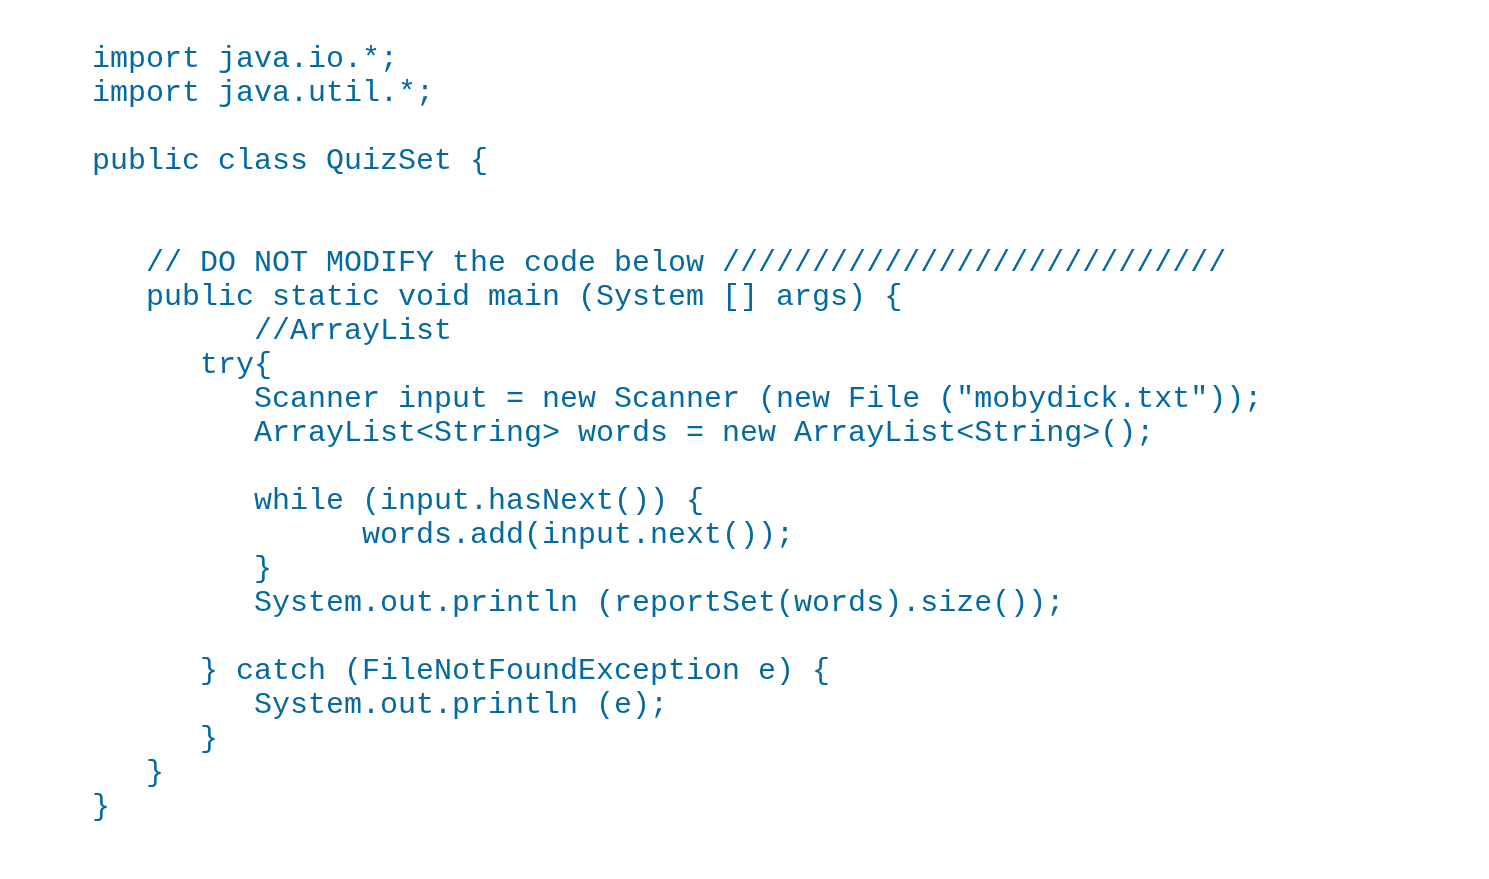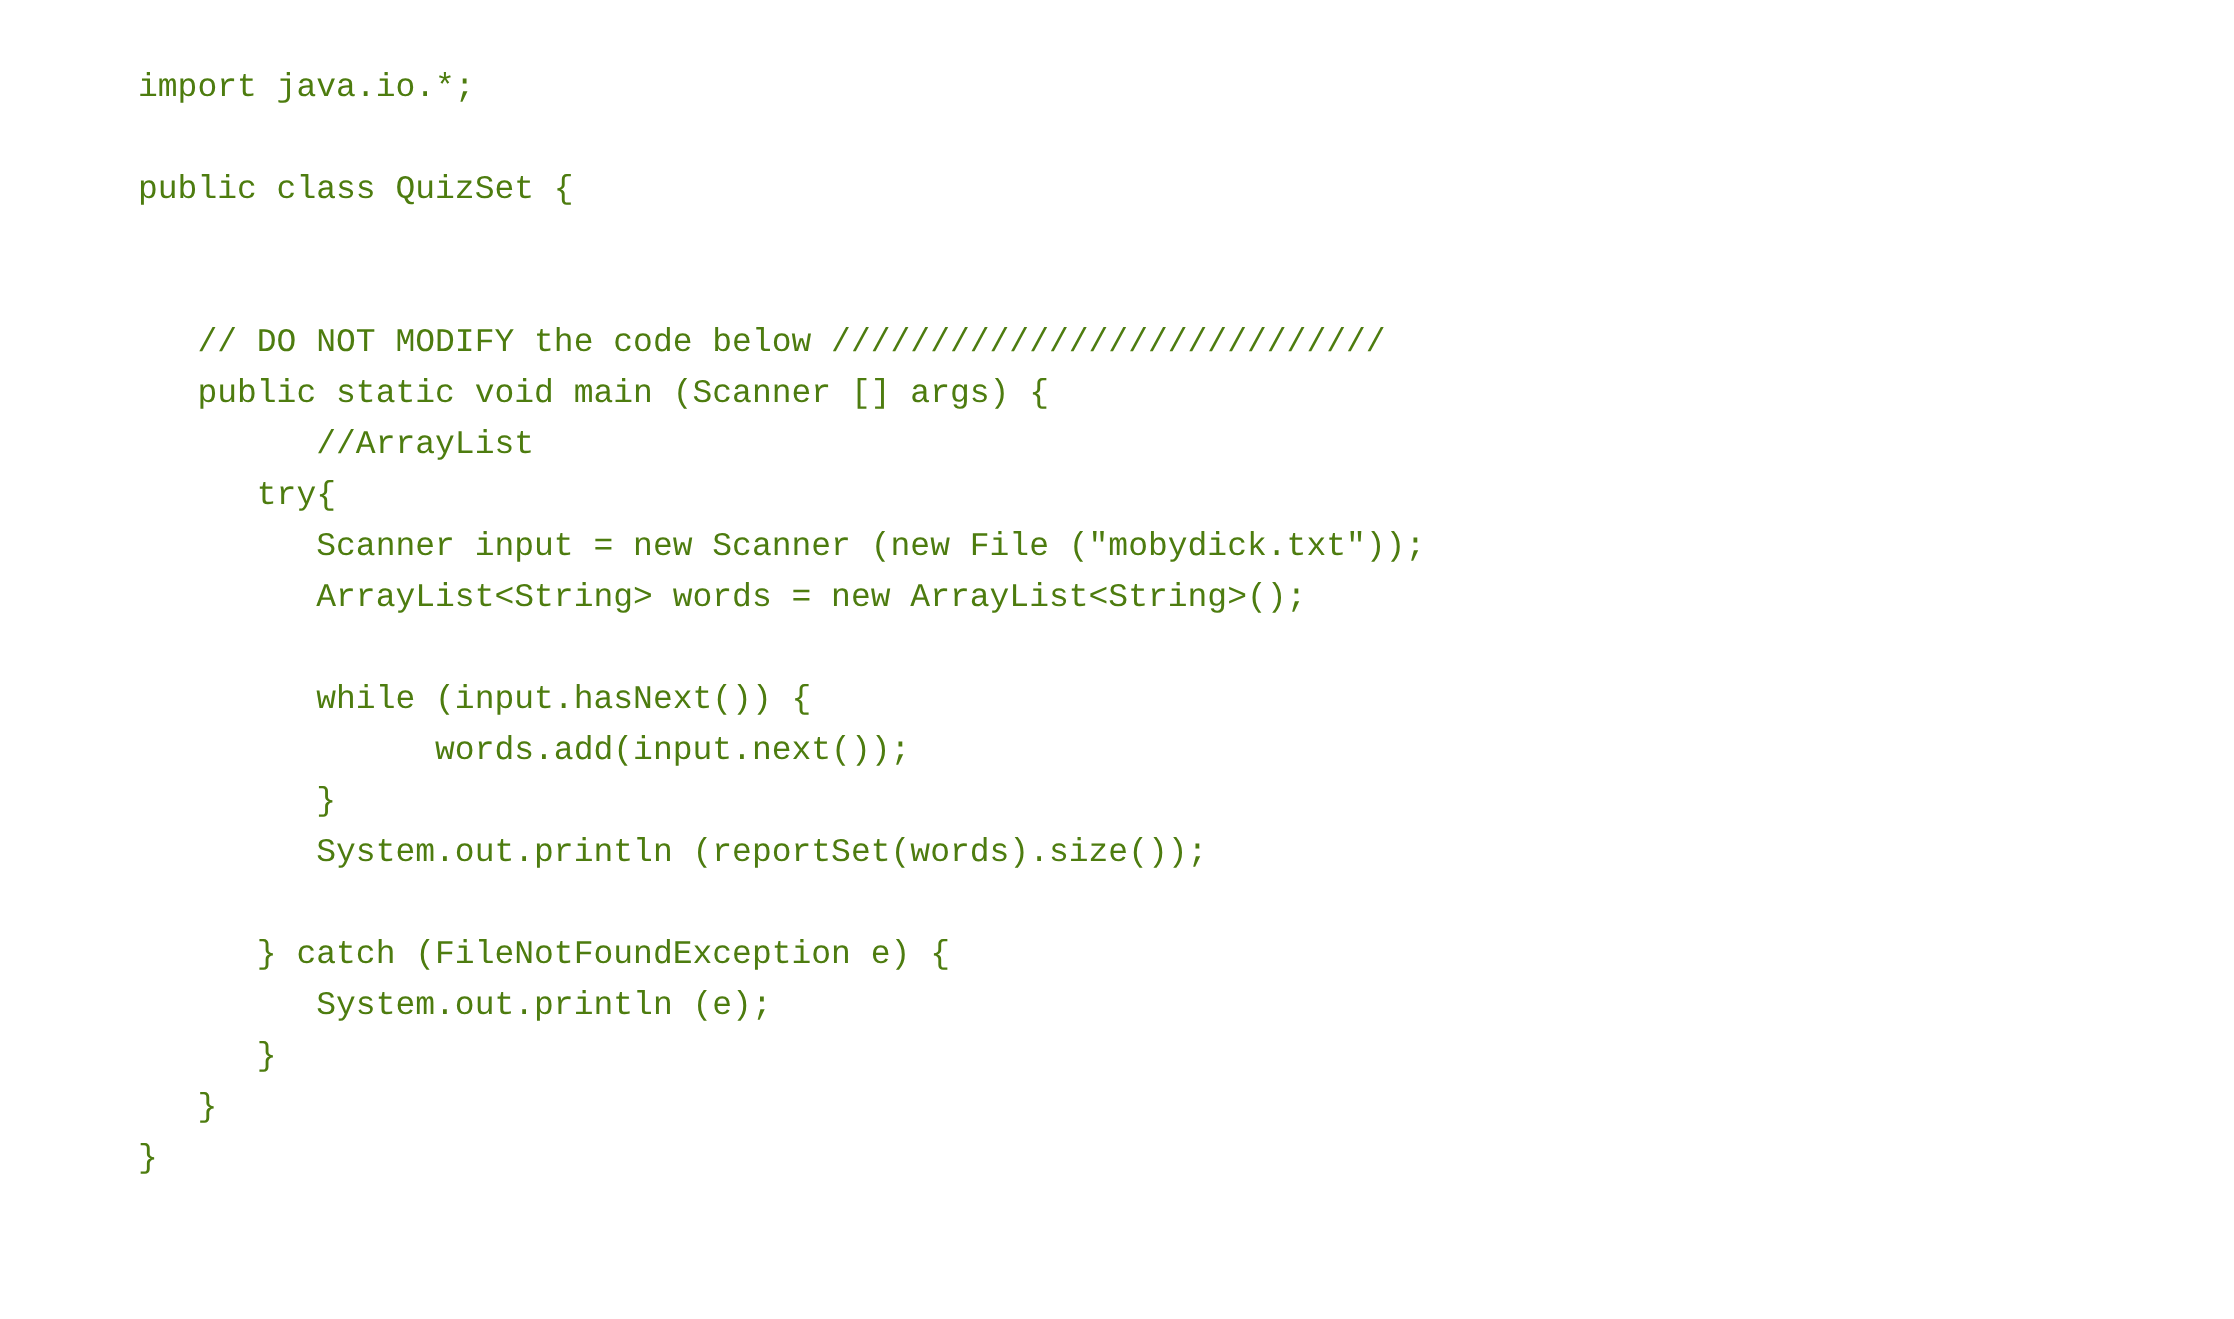--- a/index.html
+++ b/index.html
@@ -12,40 +12,41 @@
       height: 879px;
       overflow: hidden;
       position: relative;
     }
     .code {
       position: absolute;
       left: 92px;
       top: 42px;
       margin: 0;
       font-family: "Liberation Mono", "DejaVu Sans Mono", monospace;
-      font-size: 22px;
+      font-size: 30px;
       line-height: 34px;
-      color: #4d7c0f;
+      color: #0369a1;
     }
     .line {
       white-space: pre;
       height: 34px;
     }
   </style>
 </head>
 <body>
 
 <div class="code">
   <div class="line">import java.io.*;</div>
+  <div class="line">import java.util.*;</div>
   <div class="line"></div>
   <div class="line">public class QuizSet {</div>
   <div class="line"></div>
   <div class="line"></div>
   <div class="line">   // DO NOT MODIFY the code below ////////////////////////////</div>
-  <div class="line">   public static void main (Scanner [] args) {</div>
+  <div class="line">   public static void main (System [] args) {</div>
   <div class="line">         //ArrayList</div>
   <div class="line">      try{</div>
   <div class="line">         Scanner input = new Scanner (new File ("mobydick.txt"));</div>
   <div class="line">         ArrayList&lt;String&gt; words = new ArrayList&lt;String&gt;();</div>
   <div class="line"></div>
   <div class="line">         while (input.hasNext()) {</div>
   <div class="line">               words.add(input.next());</div>
   <div class="line">         }</div>
   <div class="line">         System.out.println (reportSet(words).size());</div>
   <div class="line"></div>

